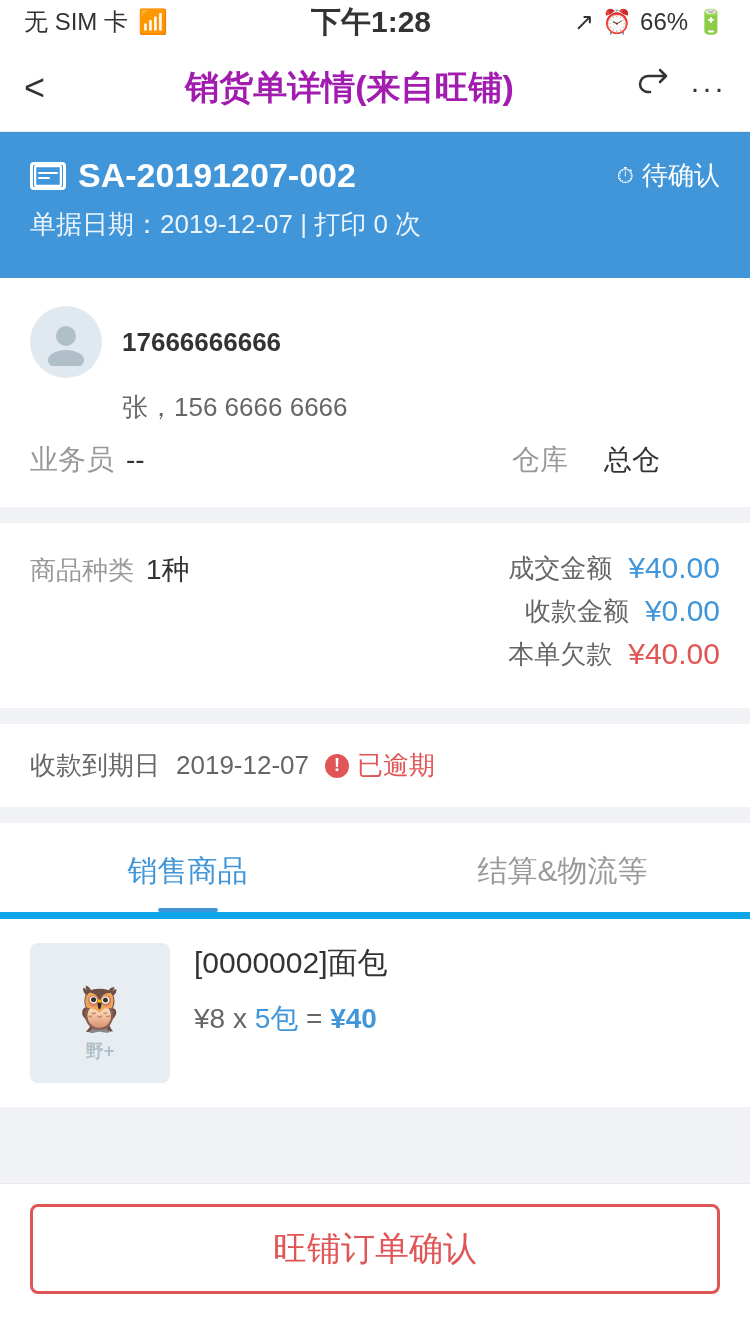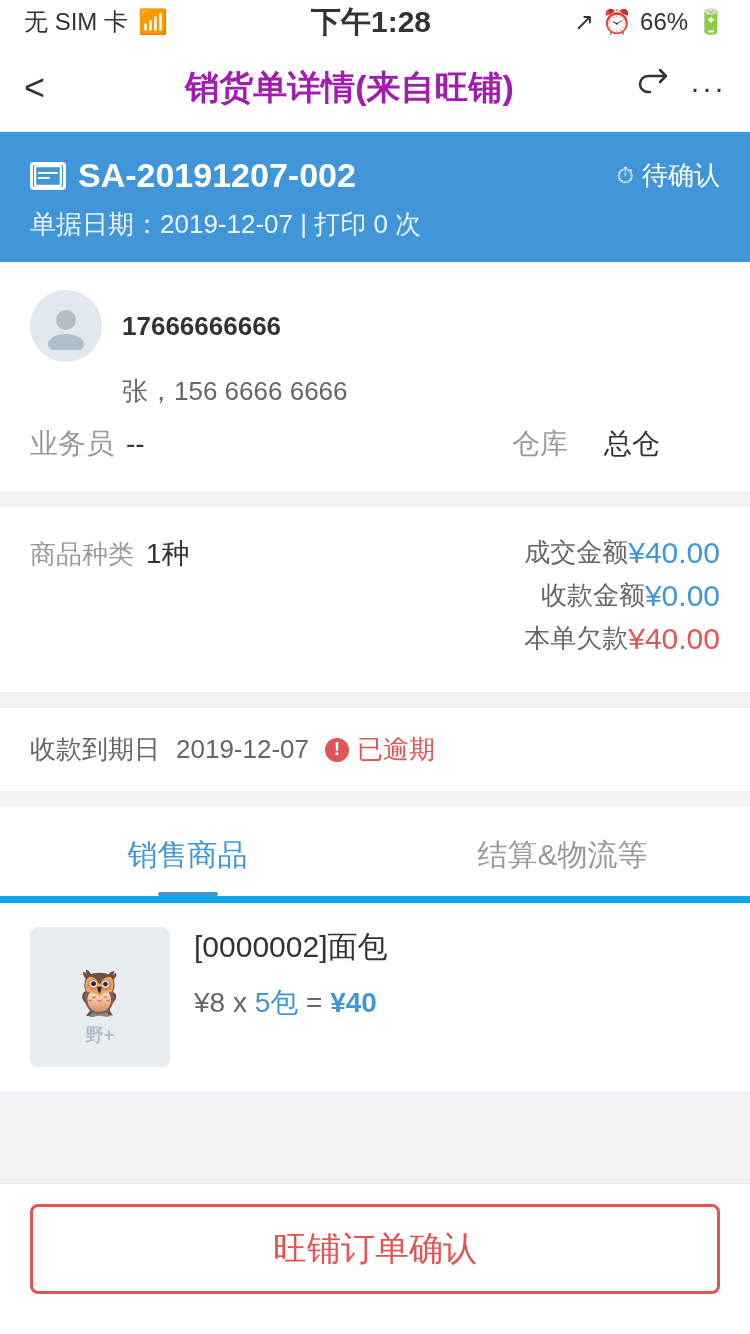--- a/index.html
+++ b/index.html
@@ -62,21 +62,21 @@
     }
     .nav-more {
       font-size: 30px;
       color: #333;
       letter-spacing: 2px;
     }
 
     
     .order-header {
       background: #4096d8;
-      padding: 24px 30px 20px 30px;
+      padding: 24px 30px 36px 30px;
       margin-bottom: 0;
     }
     .order-header-top {
       display: flex;
       align-items: center;
       justify-content: space-between;
       margin-bottom: 12px;
     }
     .order-id {
       font-size: 34px;
@@ -178,22 +178,23 @@
     .summary-left { font-size: 26px; color: #666; }
     .summary-kind { display: flex; align-items: center; gap: 12px; }
     .summary-kind-label { color: #999; }
     .summary-kind-value { color: #333; font-size: 28px; }
     .summary-right {
       text-align: right;
       font-size: 26px;
     }
     .summary-row {
       display: flex;
-      align-items: flex-end;
+      align-items: flex-start;
       justify-content: flex-end;
+      gap: 16px;
       margin-bottom: 8px;
     }
     .summary-row-label { color: #666; }
     .amount-blue { color: #4096d8; font-size: 30px; }
     .amount-red { color: #e05555; font-size: 30px; }
 
     
     .due-section {
       background: #fff;
       padding: 24px 30px;

